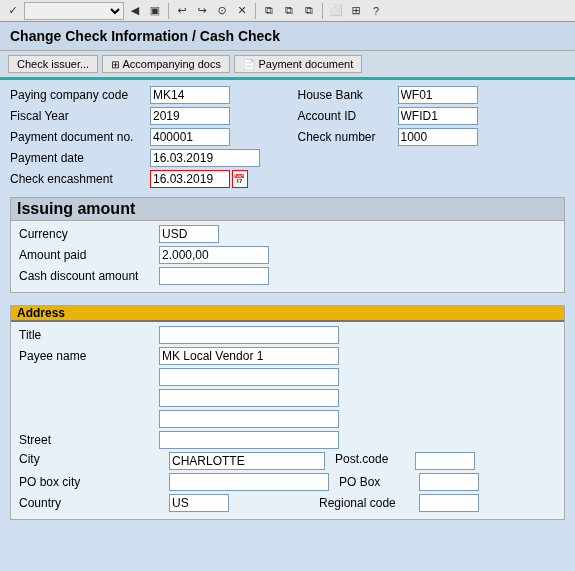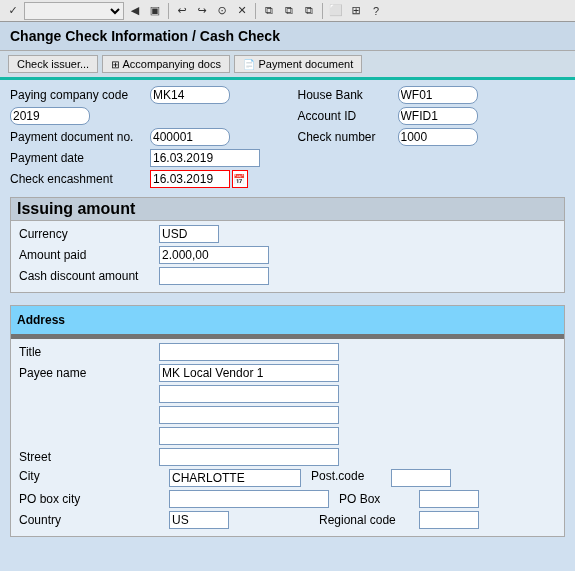--- a/index.html
+++ b/index.html
@@ -87,21 +87,21 @@
     }
     .form-input {
       border: 1px solid #7a9abf;
       background: #fff;
       height: 18px;
       font-size: 12px;
       padding: 0 2px;
       color: #000;
     }
     .form-input.small { width: 60px; }
-    .form-input.medium { width: 80px; border-radius: 8px; }
+    .form-input.medium { width: 80px; }
     .form-input.large { width: 110px; }
     .form-input.xlarge { width: 180px; }
 
     
     .section-box {
       border: 1px solid #aaa;
       background: #e8f0f8;
       margin-bottom: 6px;
     }
     .section-title {
@@ -114,25 +114,25 @@
     .section-content {
       padding: 4px 8px;
     }
 
     
     .address-box {
       border: 1px solid #aaa;
       background: #e8f0f8;
     }
     .address-title {
-      background: #7dd3fc;
-      padding: 7px 6px;
+      background: #eab308;
+      padding: 0 6px;
       font-weight: bold;
       font-size: 12px;
-      border-bottom: 5px solid #737373;
+      border-bottom: 2px solid #737373;
     }
     .address-content {
       padding: 4px 8px;
     }
 
     
     .input-with-btn {
       display: flex;
       align-items: center;
       gap: 2px;
@@ -203,20 +203,21 @@
 <div class="main-content">
 
   <div style="display:flex; gap:20px;">
 
     <div style="flex:1;">
       <div class="form-row">
         <span class="form-label">Paying company code</span>
         <input class="form-input medium" type="text" value="MK14" style="">
       </div>
       <div class="form-row">
+        <span class="form-label">Fiscal Year</span>
         <input class="form-input medium" type="text" value="2019" style="">
       </div>
       <div class="form-row">
         <span class="form-label">Payment document no.</span>
         <input class="form-input medium" type="text" value="400001" style="">
       </div>
       <div class="form-row">
         <span class="form-label">Payment date</span>
         <input class="form-input large" type="text" value="16.03.2019" style="">
       </div>
@@ -286,21 +287,21 @@
         <span class="form-label"></span>
         <input class="form-input xlarge" type="text" value="" style="">
       </div>
       <div class="form-row">
         <span class="form-label">Street</span>
         <input class="form-input xlarge" type="text" value="" style="">
       </div>
 
       <div style="display:flex; align-items:flex-start; gap:10px; margin-bottom:3px;">
         <span class="form-label">City</span>
-        <input class="form-input" style="width: 132px;" type="text" value="CHARLOTTE">
+        <input class="form-input" style="width: 156px;" type="text" value="CHARLOTTE">
         <span style="min-width:70px; font-size:12px;">Post.code</span>
         <input class="form-input small" type="text" value="" style="">
       </div>
 
       <div style="display:flex; align-items:center; gap:10px; margin-bottom:3px;">
         <span class="form-label">PO box city</span>
         <input class="form-input" style="width: 160px;" type="text" value="">
         <span style="min-width:70px; font-size:12px;">PO Box</span>
         <input class="form-input small" type="text" value="" style="">
       </div>

